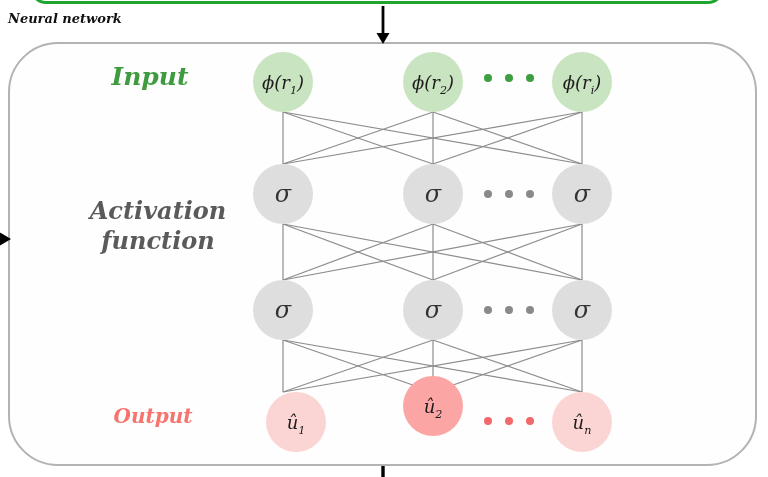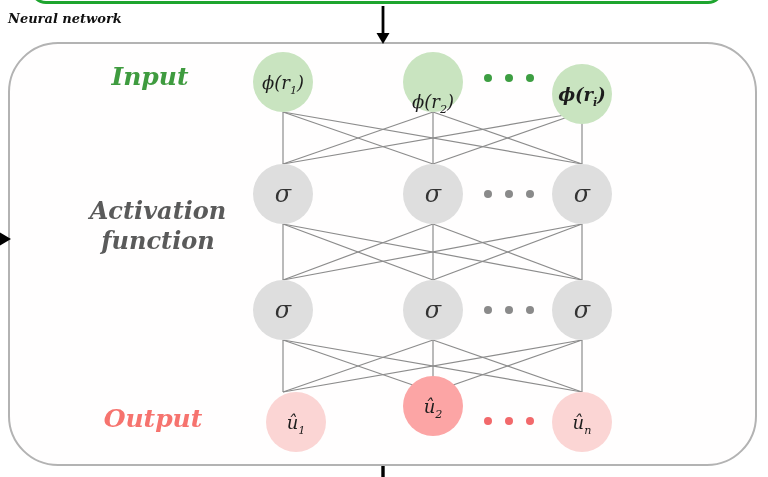--- a/index.html
+++ b/index.html
@@ -23,21 +23,21 @@
     box-sizing:border-box;border:2px solid #b3b3b3;border-radius:50px;
     background:#fffefe;
   }
   svg.overlay{position:absolute;left:0;top:0;width:768px;height:477px;}
   
   .row-label{
     position:absolute;text-align:center;font-weight:bold;font-style:italic;
   }
   .lbl-input{left:85px;top:62px;width:130px;font-size:25px;}
   .lbl-activation{left:63px;top:196px;width:190px;font-size:24px;line-height:30px;}
-  .lbl-output{left:88px;top:404px;width:130px;font-size:25px;}
+  .lbl-output{left:88px;top:404px;width:130px;font-size:20px;}
   
   .node{
     position:absolute;width:60px;height:60px;border-radius:50%;
     display:flex;align-items:center;justify-content:center;
     font-style:italic;font-size:18px;color:#1c1c1c;
   }
   .node.sigma{font-size:24px;color:#333333;}
   .node sub{font-size:0.62em;line-height:0;font-style:italic;}
   
   .dots{position:absolute;display:flex;gap:13px;}
@@ -107,24 +107,24 @@
 <div class="row-label lbl-activation" style="color: rgb(90, 90, 90);">
   <div>Activation</div>
   <div>function</div>
 </div>
 
 <div class="row-label lbl-output" style="color: rgb(246, 115, 110);">Output</div>
 
 <div class="node" style="left: 253px; top: 52px; background-color: rgb(201, 228, 192);">
   <span><span>ϕ(r</span><sub>1</sub><span>)</span></span>
 </div>
-<div class="node" style="left: 403px; top: 52px; background-color: rgb(201, 228, 192); align-items: flex-end;">
+<div class="node" style="left: 403px; top: 52px; background-color: rgb(201, 228, 192);">
   <span><span>ϕ(r</span><sub>2</sub><span>)</span></span>
 </div>
-<div class="node" style="left: 552px; top: 64px; background-color: rgb(201, 228, 192); font-weight: bold;">
+<div class="node" style="left: 552px; top: 52px; background-color: rgb(201, 228, 192);">
   <span><span>ϕ(r</span><sub>i</sub><span>)</span></span>
 </div>
 <div class="dots" style="left:484px;top:74px">
   <span class="dot" style="background-color: rgb(61, 158, 66);"></span>
   <span class="dot" style="background-color: rgb(61, 158, 66);"></span>
   <span class="dot" style="background-color: rgb(61, 158, 66);"></span>
 </div>
 
 <div class="node sigma" style="left: 253px; top: 164px; background-color: rgb(222, 222, 222);">
   <span><span>σ</span><sub></sub></span>

